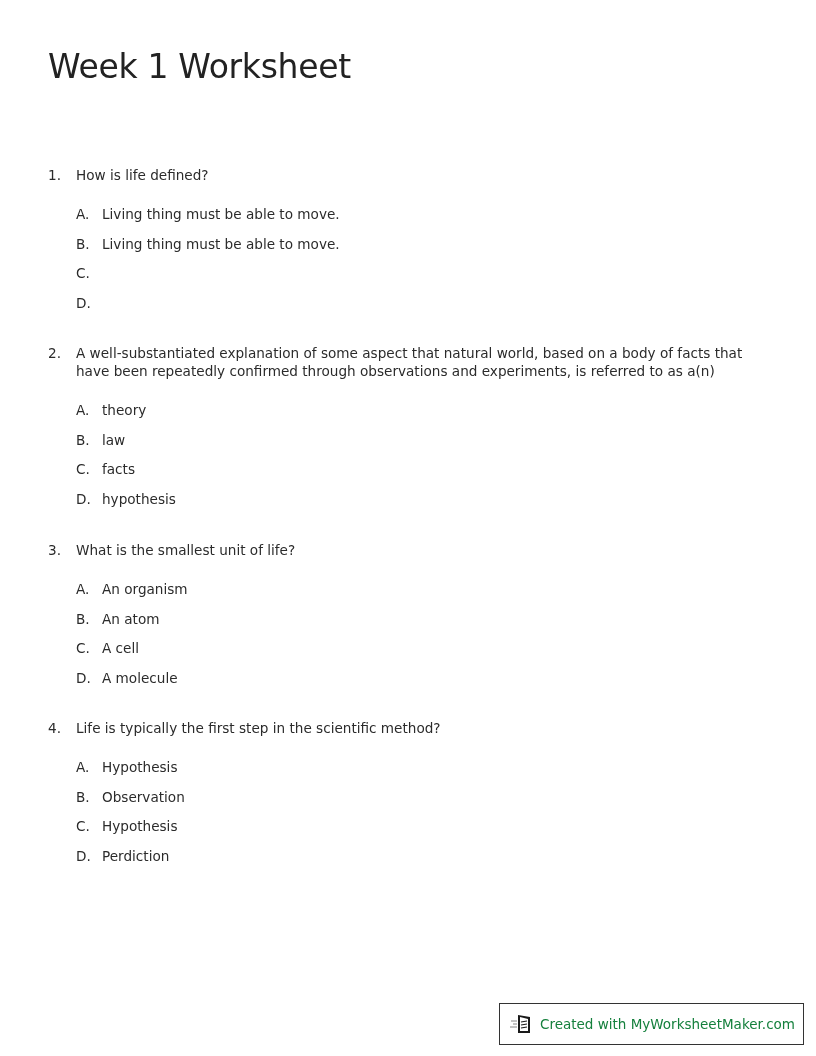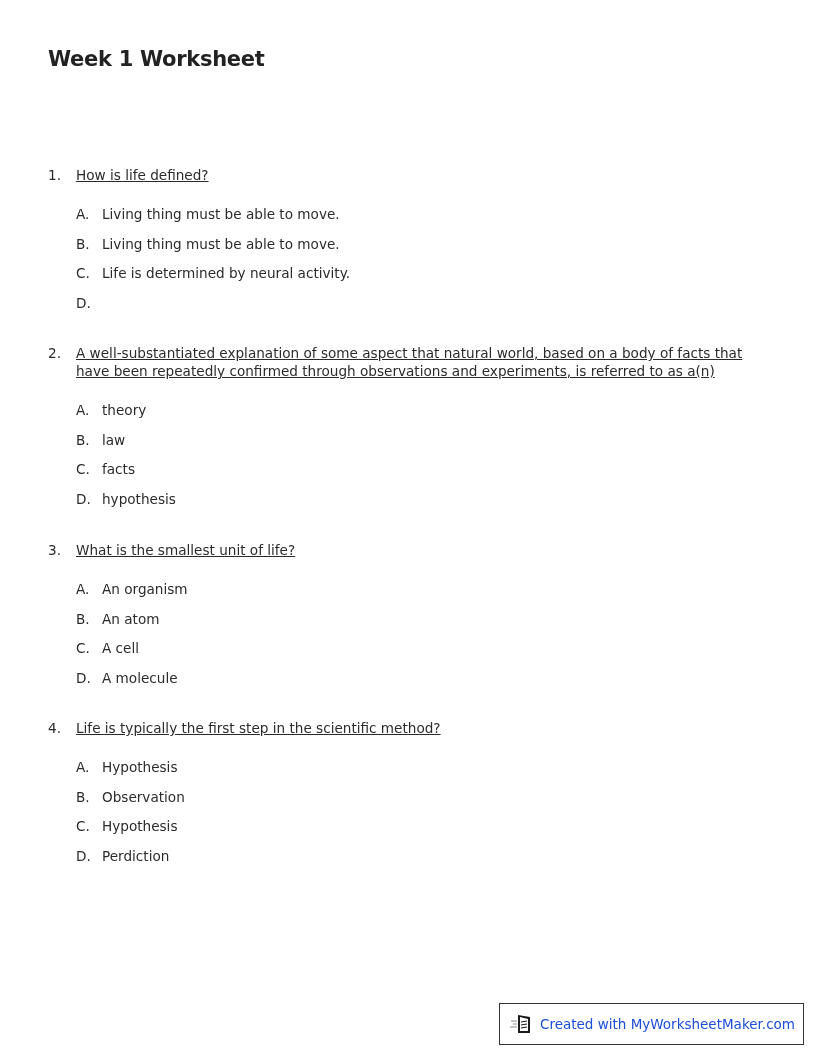--- a/index.html
+++ b/index.html
@@ -12,22 +12,22 @@
       height: 1056px;
       position: relative;
       overflow: hidden;
       color: #2b2b2b;
       font-family: "DejaVu Sans", sans-serif;
     }
     .page-title {
       position: absolute;
       left: 48px;
       top: 47px;
-      font-size: 21px;
-      font-weight: bold;
+      font-size: 33px;
+      font-weight: normal;
       color: #222222;
       margin: 0;
       letter-spacing: -0.3px;
       font-family: "DejaVu Sans", sans-serif;
     }
     .question {
       position: absolute;
       left: 48px;
       width: 720px;
       font-size: 13.6px;
@@ -35,21 +35,20 @@
     }
     .q-row {
       display: flex;
     }
     .q-num {
       width: 28px;
       flex: 0 0 28px;
     }
     .q-text {
       flex: 1;
-      text-decoration: underline;
     }
     .options {
       margin-top: 21px;
       padding-left: 28px;
     }
     .option {
       display: flex;
       height: 29.5px;
       line-height: 18px;
     }
@@ -62,21 +61,21 @@
       left: 499px;
       top: 1003px;
       width: 305px;
       height: 42px;
       border: 1.5px solid #333333;
       box-sizing: border-box;
       display: flex;
       align-items: center;
       padding-left: 10px;
       font-size: 13.5px;
-      color: #1d4ed8;
+      color: #15803d;
     }
     .footer-icon {
       width: 24px;
       height: 22px;
       margin-right: 6px;
       display: inline-block;
     }
   </style>
 </head>
 <body>
@@ -92,21 +91,20 @@
     <div class="option">
       <span class="opt-letter">A.</span>
       <span>Living thing must be able to move.</span>
     </div>
     <div class="option">
       <span class="opt-letter">B.</span>
       <span>Living thing must be able to move.</span>
     </div>
     <div class="option">
       <span class="opt-letter">C.</span>
-      <span>Life is determined by neural activity.</span>
     </div>
     <div class="option">
       <span class="opt-letter">D.</span>
     </div>
   </div>
 </div>
 
 <div class="question" style="top:344px;">
   <div class="q-row">
     <span class="q-num">2.</span>

